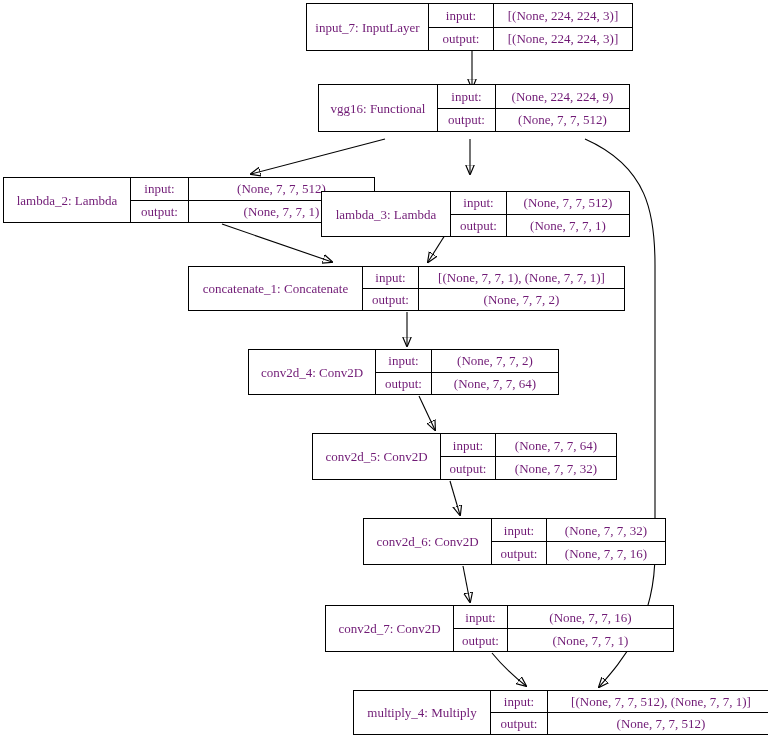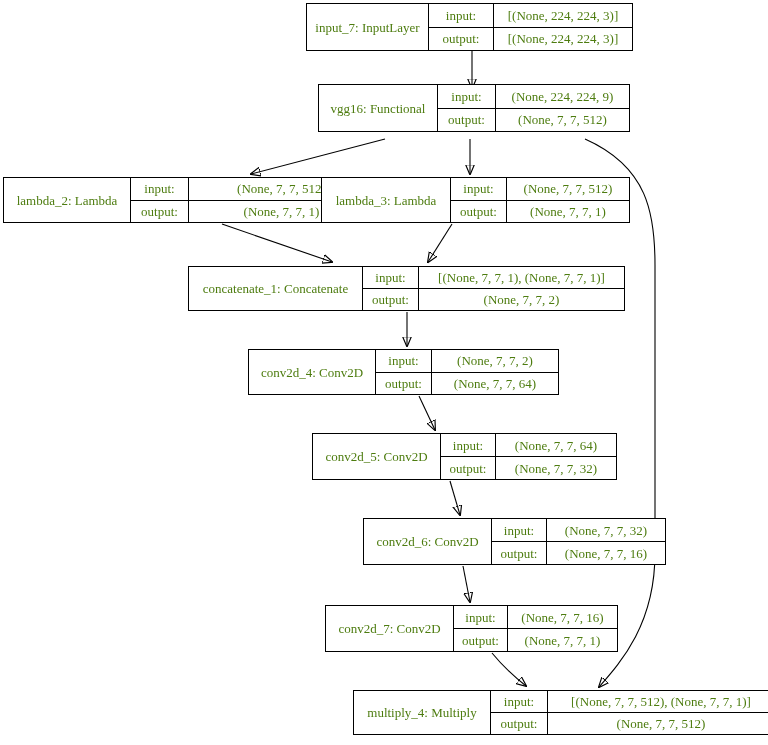--- a/index.html
+++ b/index.html
@@ -2,21 +2,21 @@
 <html><head>
 <meta charset="utf-8">
 <style>
   html, body { margin: 0; padding: 0; background: #ffffff; }
   #canvas {
     position: relative;
     width: 768px;
     height: 745px;
     background: #ffffff;
     font-family: "Liberation Serif", serif;
-    color: #4d7c0f;
+    color: #701a75;
     overflow: hidden;
   }
   #edges {
     position: absolute;
     left: 0; top: 0;
     width: 768px; height: 745px;
     pointer-events: none;
   }
   #edges path { stroke: #000000; stroke-width: 1.1; fill: none; }
   .node {
@@ -121,21 +121,21 @@
         <div class="key" style="width:58px;">input:</div>
         <div class="val">(None, 7, 7, 512)</div>
       </div>
       <div class="iorow">
         <div class="key" style="width:58px;">output:</div>
         <div class="val">(None, 7, 7, 1)</div>
       </div>
     </div>
   </div>
 
-  <div class="node" style="left:321px;top:177px;width:309px;height:46px;">
+  <div class="node" style="left:321px;top:191px;width:309px;height:46px;">
     <div class="name" style="width:129px;">lambda_3: Lambda</div>
     <div class="io">
       <div class="iorow first">
         <div class="key" style="width:56px;">input:</div>
         <div class="val">(None, 7, 7, 512)</div>
       </div>
       <div class="iorow">
         <div class="key" style="width:56px;">output:</div>
         <div class="val">(None, 7, 7, 1)</div>
       </div>
@@ -191,21 +191,21 @@
         <div class="key" style="width:55px;">input:</div>
         <div class="val">(None, 7, 7, 32)</div>
       </div>
       <div class="iorow">
         <div class="key" style="width:55px;">output:</div>
         <div class="val">(None, 7, 7, 16)</div>
       </div>
     </div>
   </div>
 
-  <div class="node" style="left:325px;top:605px;width:293px;height:47px;">
+  <div class="node" style="left:325px;top:605px;width:349px;height:47px;">
     <div class="name" style="width:128px;">conv2d_7: Conv2D</div>
     <div class="io">
       <div class="iorow first">
         <div class="key" style="width:54px;">input:</div>
         <div class="val">(None, 7, 7, 16)</div>
       </div>
       <div class="iorow">
         <div class="key" style="width:54px;">output:</div>
         <div class="val">(None, 7, 7, 1)</div>
       </div>

